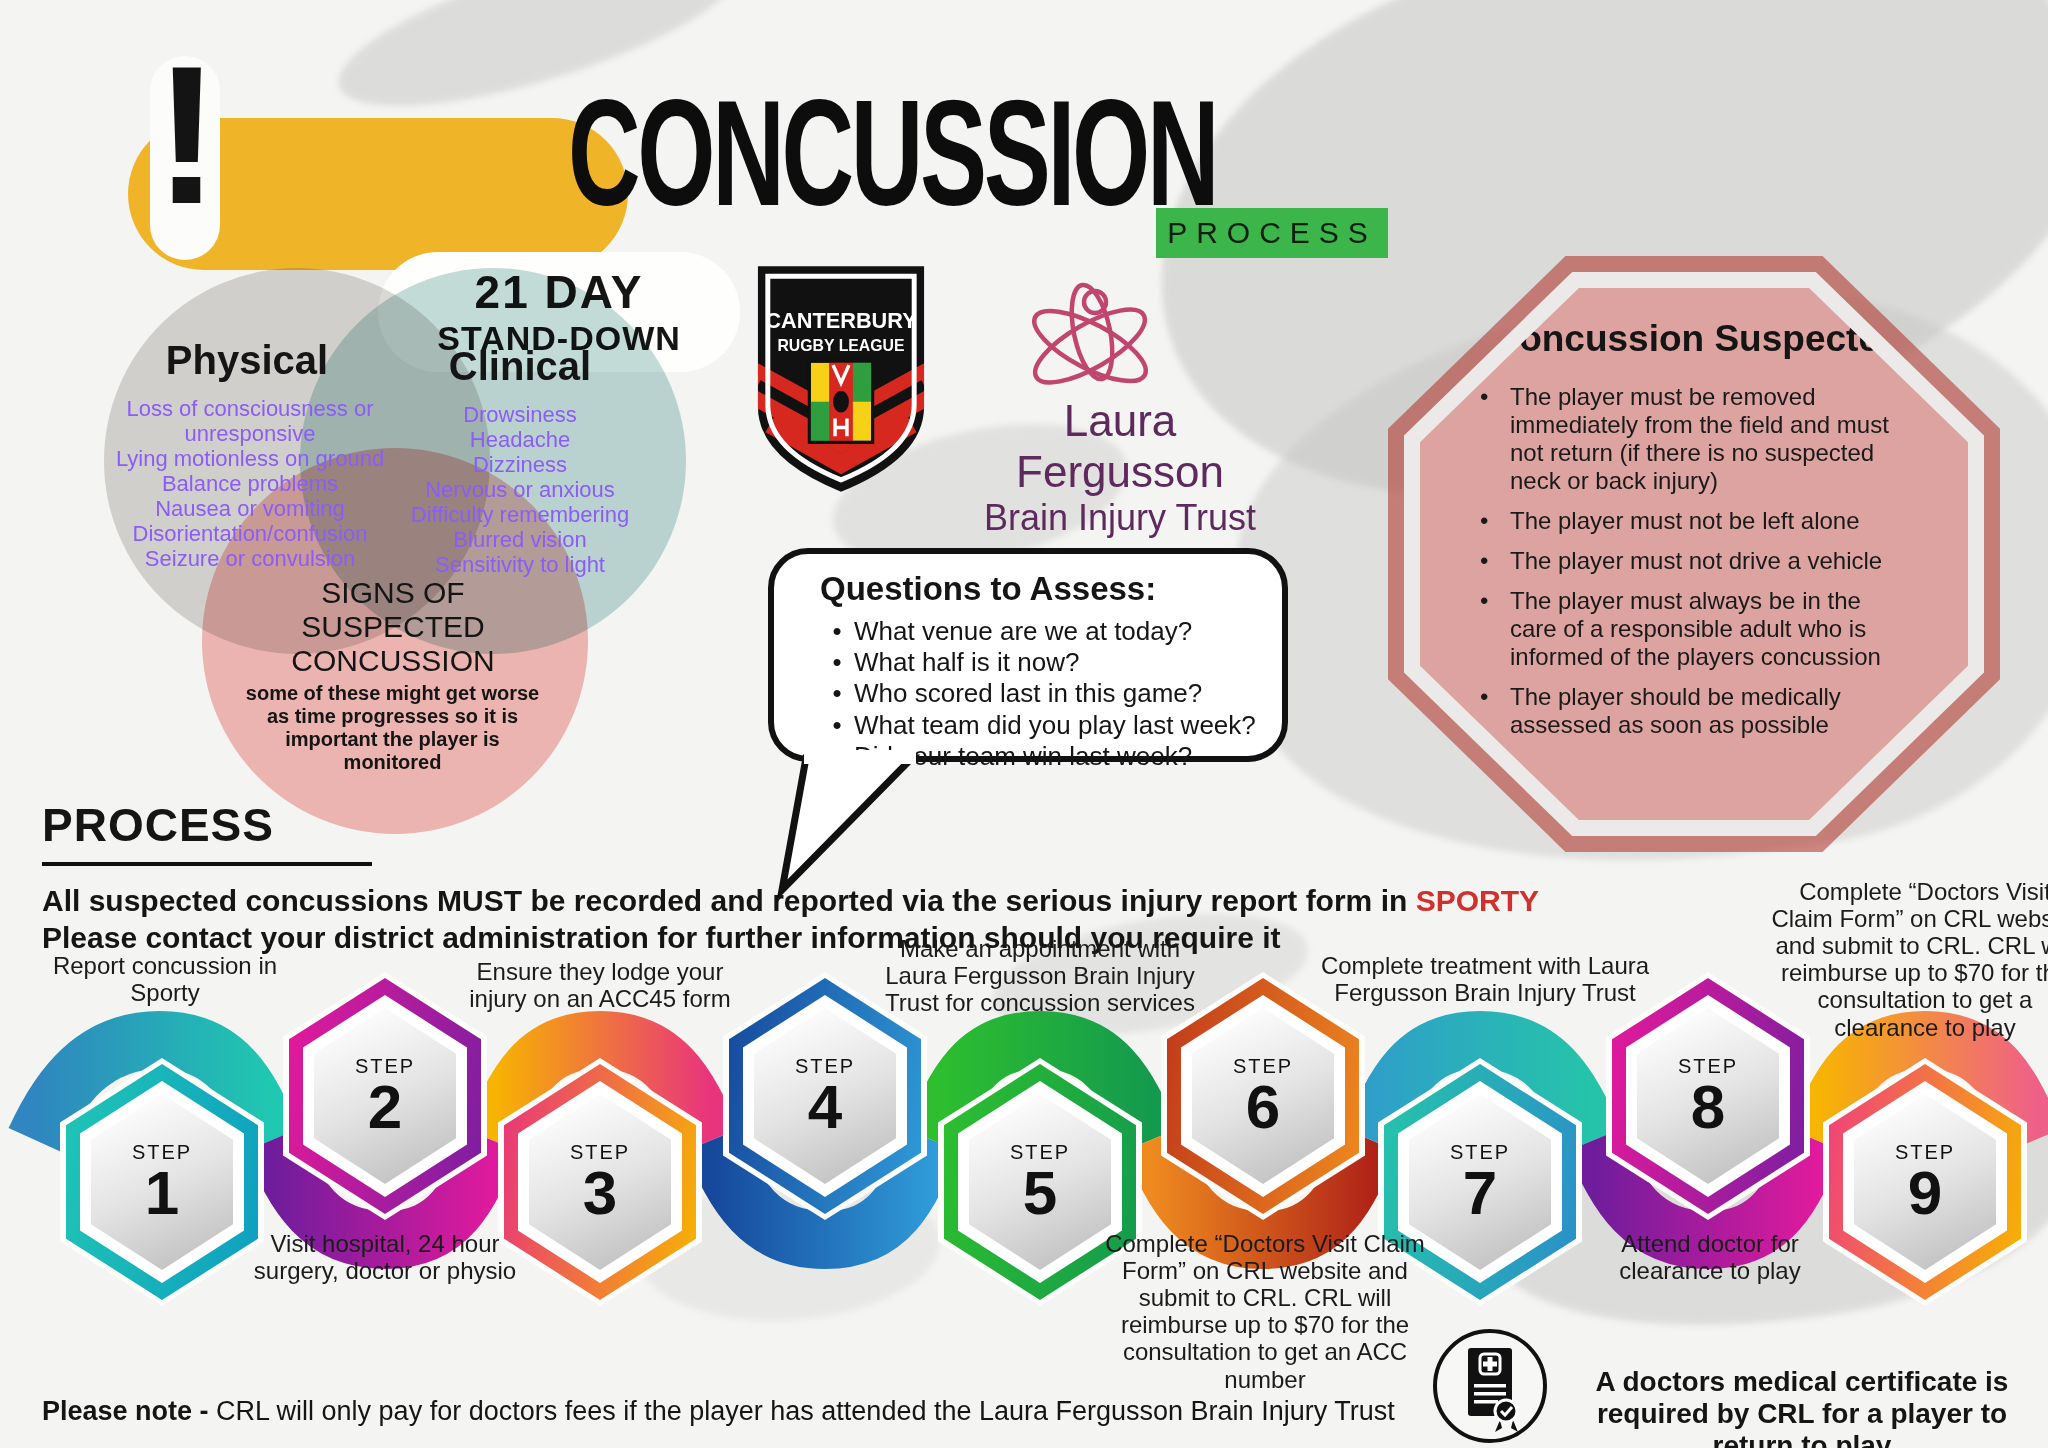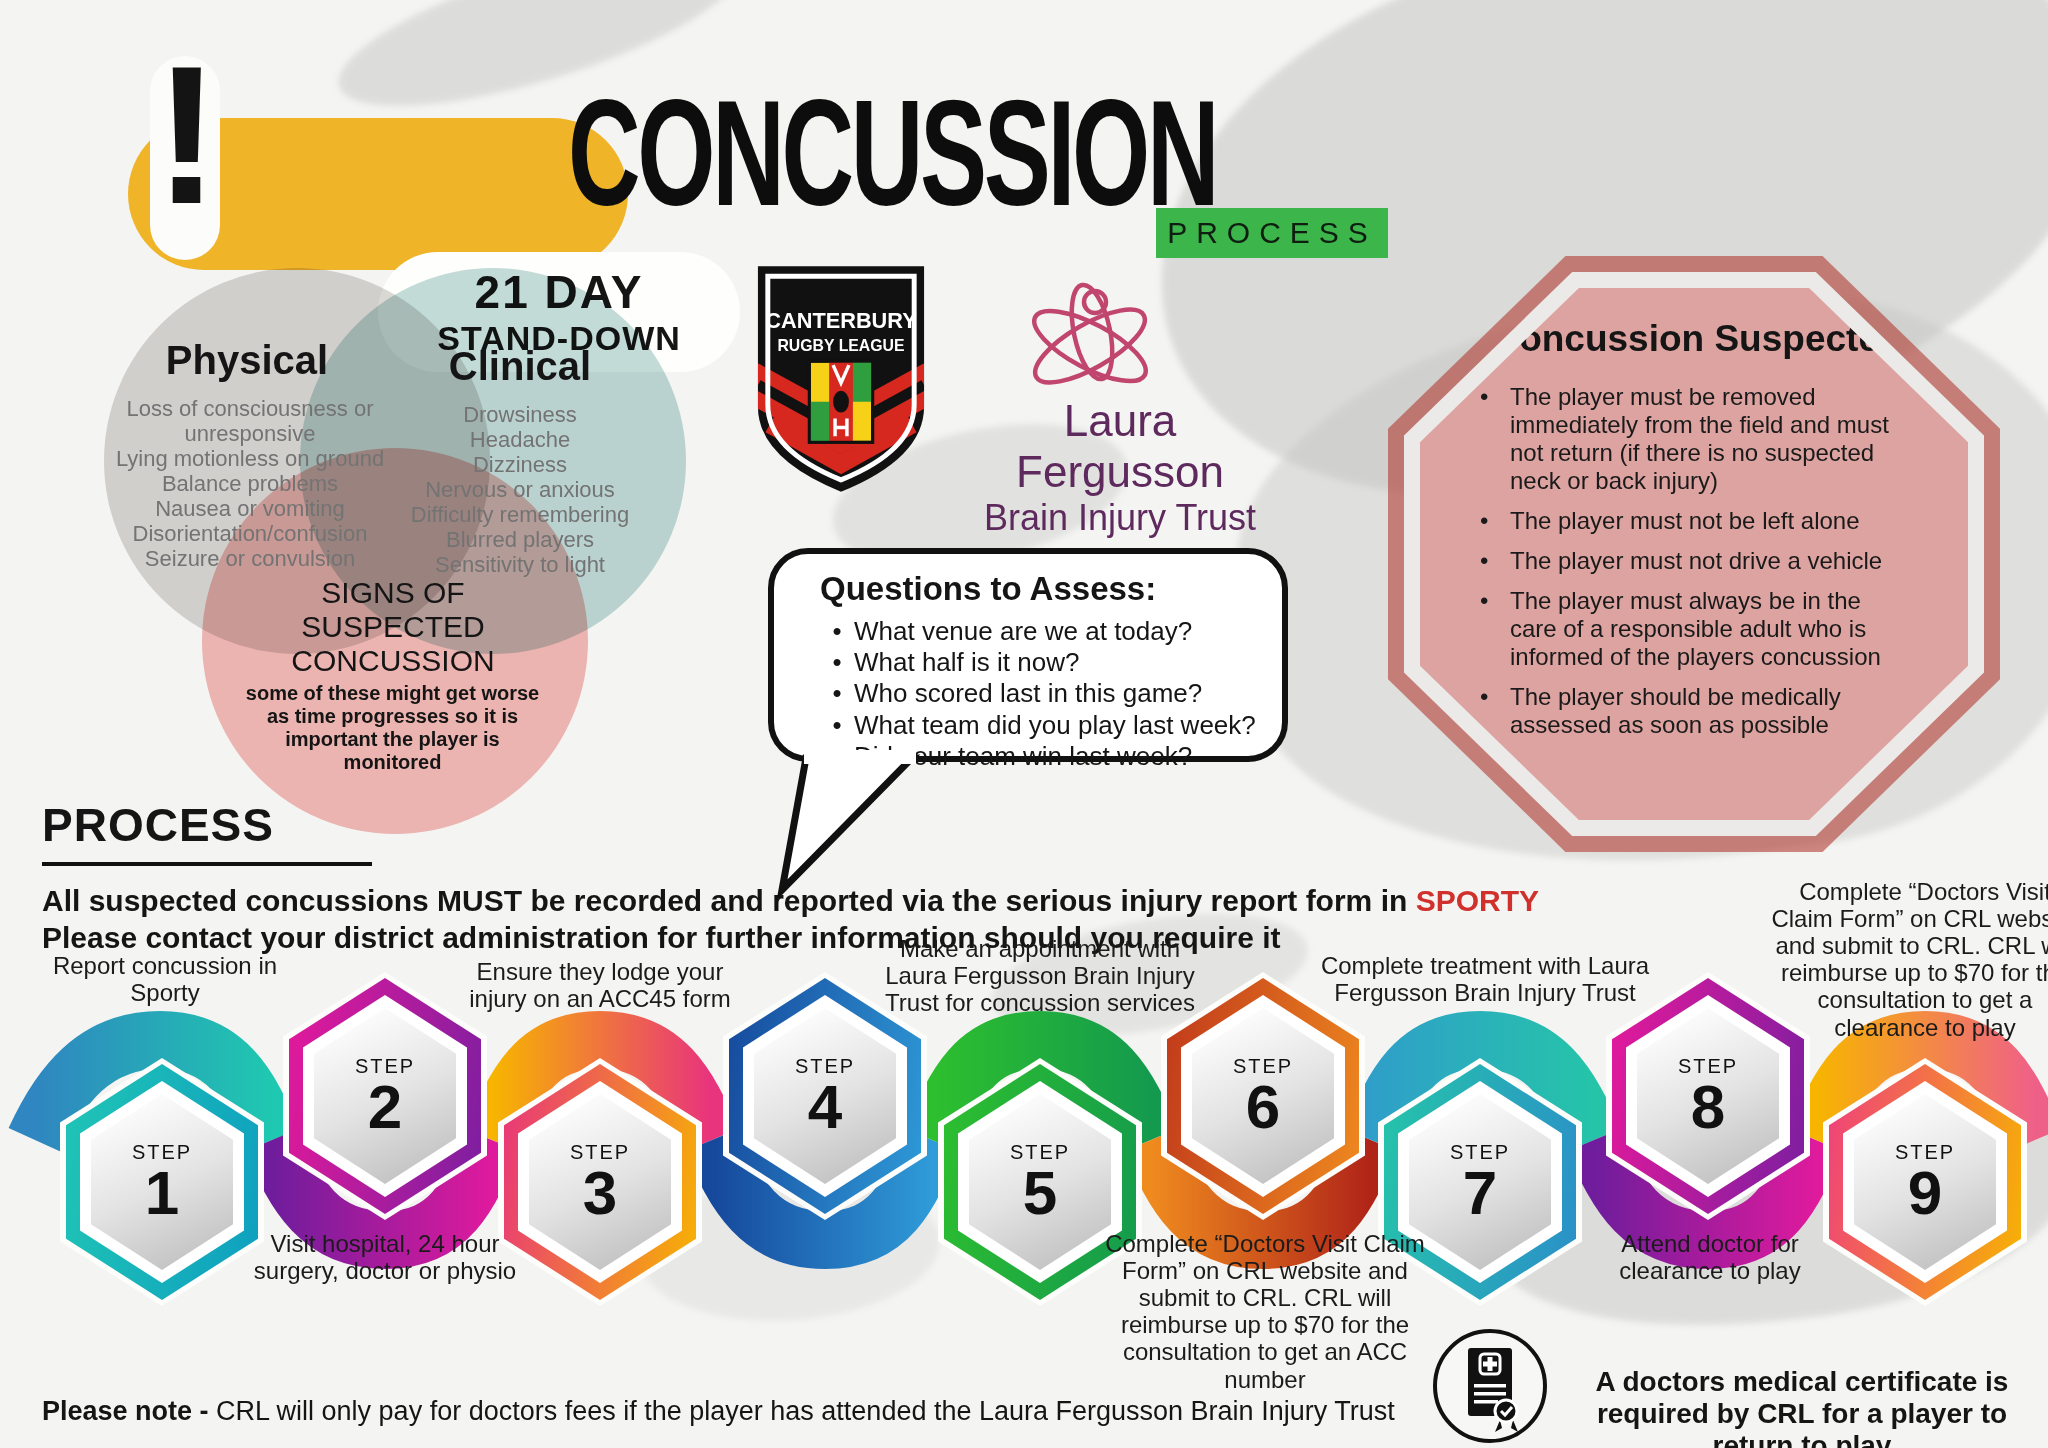--- a/index.html
+++ b/index.html
@@ -37,21 +37,21 @@
   .lf-text{position:absolute;left:960px;top:396px;width:320px;text-align:center;color:#5e2a5e;line-height:1.15;}
   .lf-l1{font-size:44px;}
   .lf-l2{font-size:36px;}
 
   
   .vcirc{position:absolute;width:386px;height:386px;border-radius:50%;mix-blend-mode:multiply;}
   .c-phys{left:104px;top:268px;background:#dbd9d7;}
   .c-clin{left:300px;top:268px;background:#c3dcda;}
   .c-signs{left:202px;top:448px;background:#f6bcba;}
   .vtitle{position:absolute;text-align:center;font-weight:bold;font-size:40px;}
-  .vlist{position:absolute;text-align:center;font-size:22px;line-height:1.14;color:#737373;}
+  .vlist{position:absolute;text-align:center;font-size:22px;line-height:1.14;color:#8b5cf6;}
   .signs-title{position:absolute;left:253px;top:576px;width:280px;text-align:center;font-weight:normal;font-size:30px;line-height:1.13;}
   .signs-note{position:absolute;left:245px;top:682px;width:295px;text-align:center;font-weight:bold;font-size:20px;line-height:1.15;}
 
   
   .bubble{position:absolute;left:768px;top:548px;width:520px;height:214px;background:#fff;border:6px solid #111;
           border-radius:40px;box-sizing:border-box;padding:16px 20px 0 46px;z-index:3;}
   .q-title{font-size:33px;font-weight:bold;margin-bottom:8px;}
   .q-item{display:flex;font-size:26px;line-height:1.2;}
   .q-dot{width:34px;flex:none;text-align:center;}
   .bubble-tail{position:absolute;left:760px;top:750px;z-index:4;}
@@ -182,21 +182,21 @@
     <div>Disorientation/confusion</div>
     <div>Seizure or convulsion</div>
   </div>
   <div class="vtitle" style="left:380px;top:344px;width:280px;">Clinical</div>
   <div class="vlist" style="left:385px;top:402px;width:270px;">
     <div>Drowsiness</div>
     <div>Headache</div>
     <div>Dizziness</div>
     <div>Nervous or anxious</div>
     <div>Difficulty remembering</div>
-    <div>Blurred players</div>
+    <div>Blurred vision</div>
     <div>Sensitivity to light</div>
   </div>
   <div class="signs-title">SIGNS OF SUSPECTED CONCUSSION</div>
   <div class="signs-note">some of these might get worse as time progresses so it is important the player is monitored</div>
 
   <div class="bubble">
     <div class="q-title">Questions to Assess:</div>
     <div class="q-item">
         <span class="q-dot">•</span>
         <span>What venue are we at today?</span>

